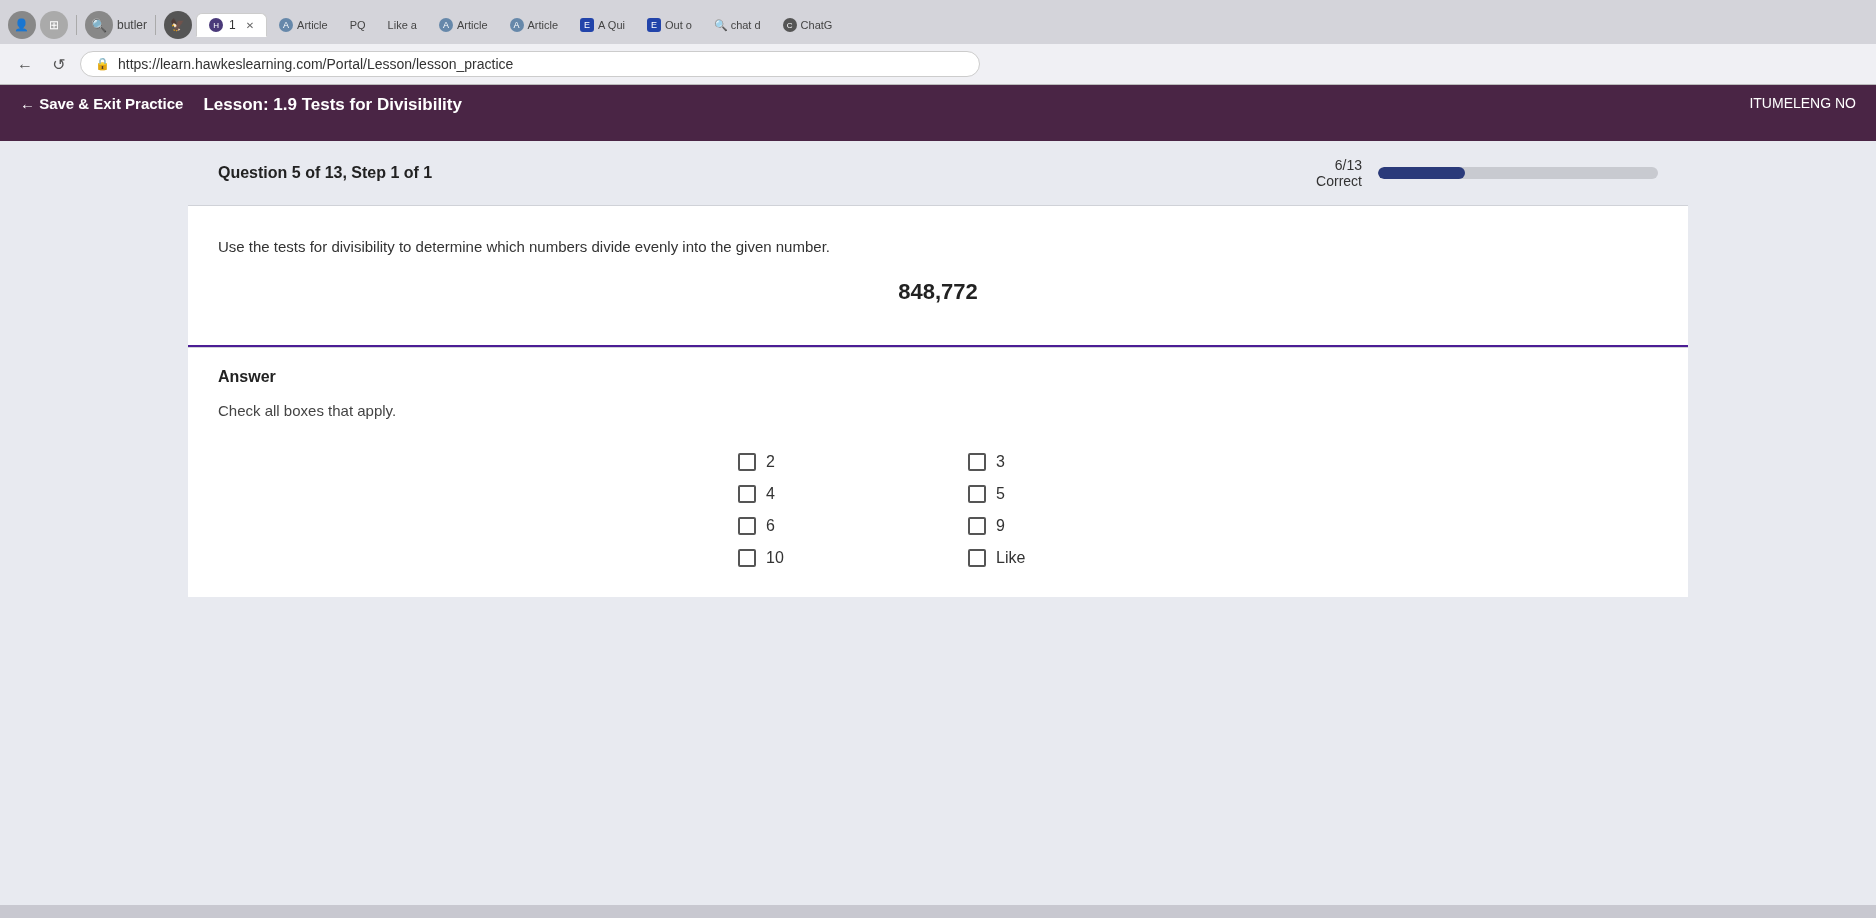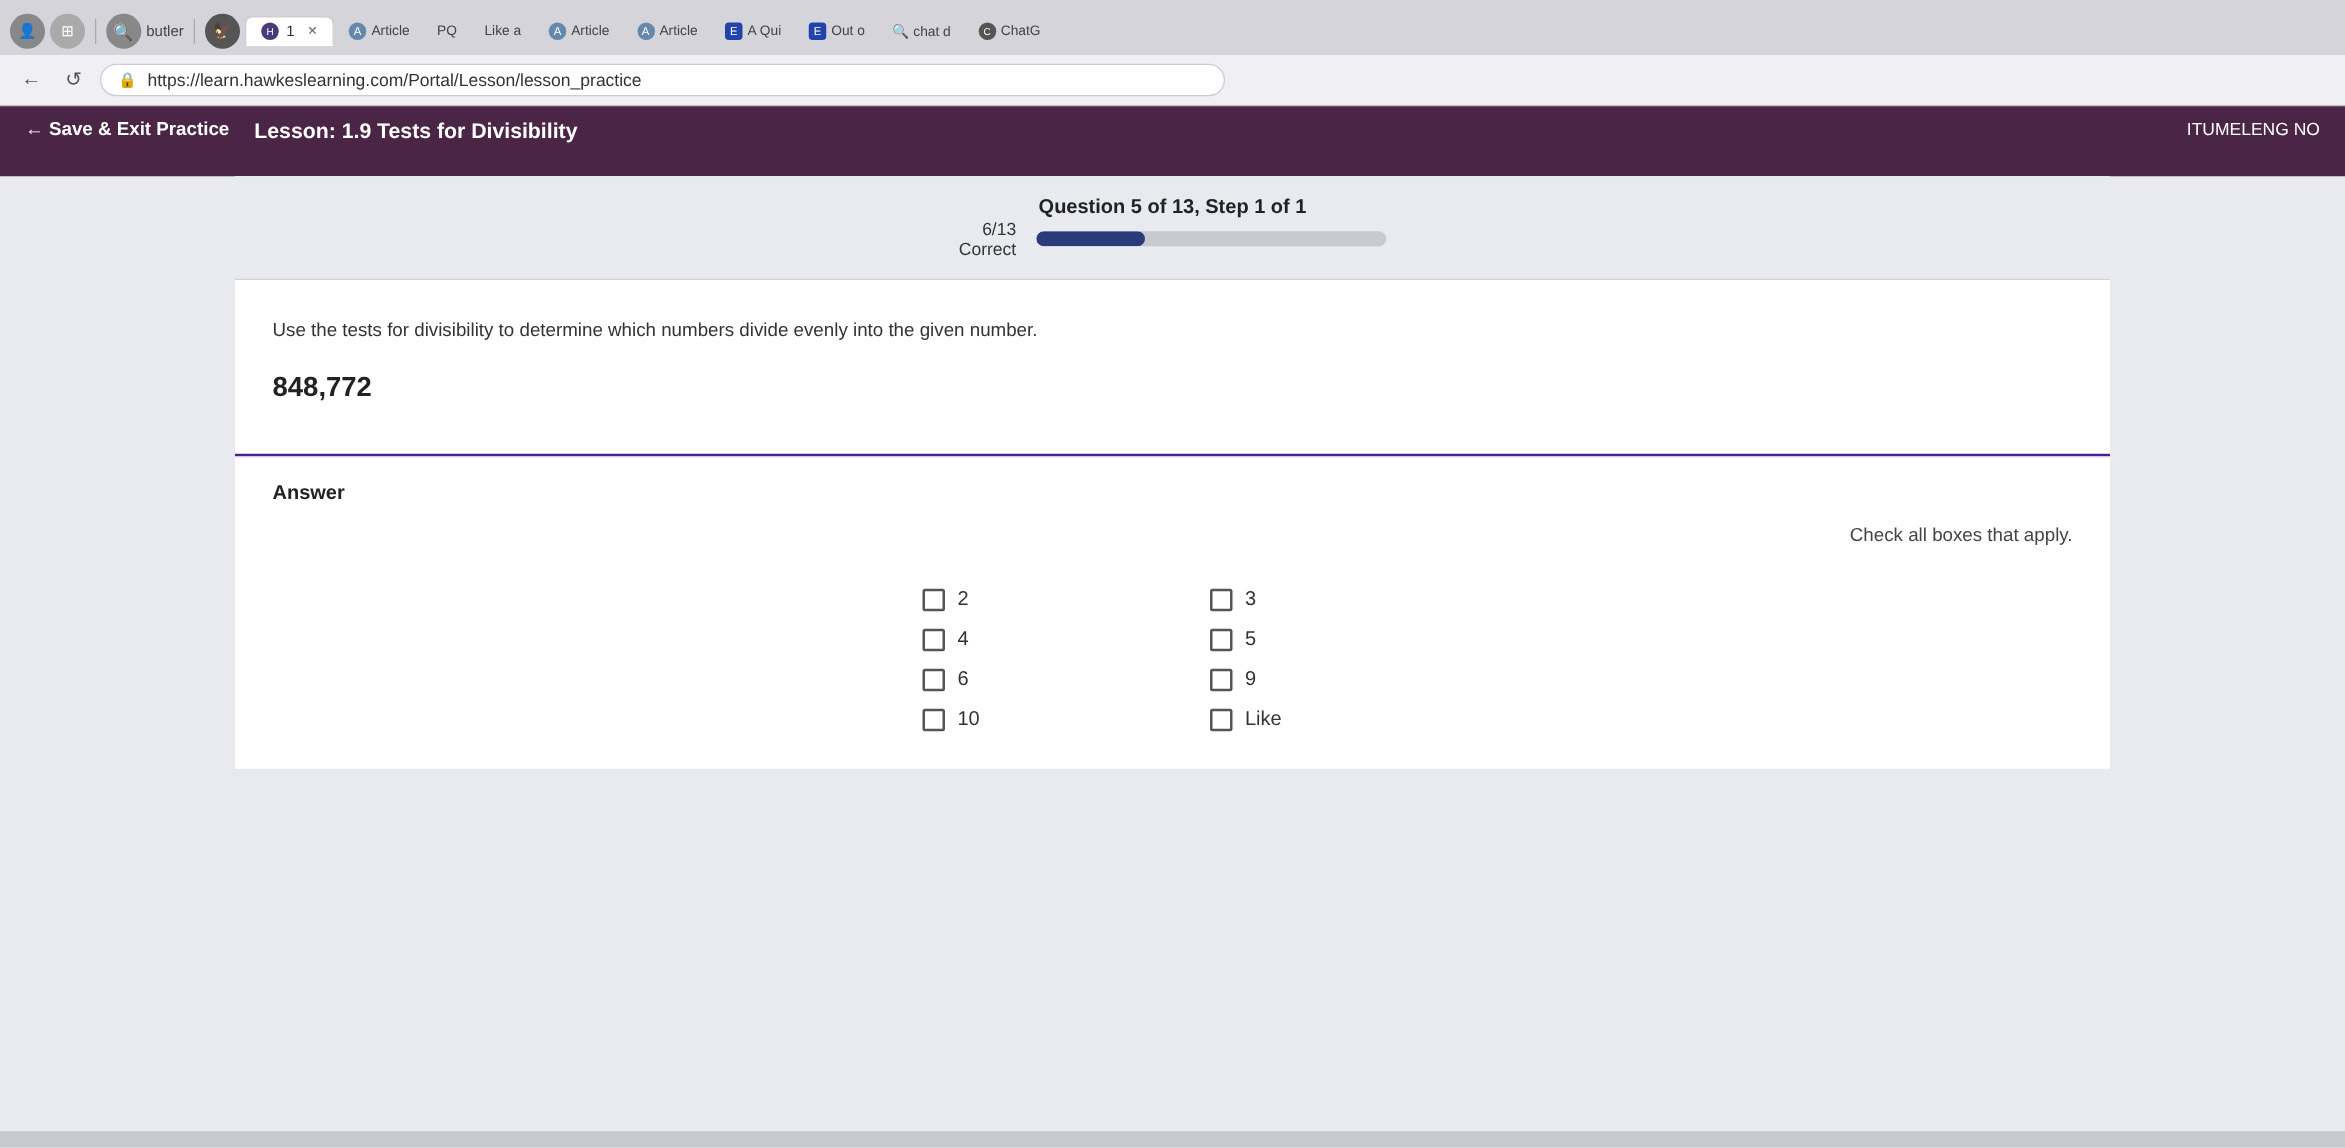--- a/index.html
+++ b/index.html
@@ -189,21 +189,20 @@
     }
 
     
     .question-header {
       background: #e8eaf0;
       padding: 16px 30px;
       display: flex;
       align-items: center;
       justify-content: space-between;
       border-bottom: 1px solid #d0d2d8;
-      flex-direction: column;
     }
     .question-info {
       font-size: 16px;
       font-weight: bold;
       color: #222;
     }
     .score-area {
       display: flex;
       align-items: center;
       gap: 16px;
@@ -242,40 +241,39 @@
     .question-text {
       font-size: 15px;
       color: #333;
       margin-bottom: 20px;
       line-height: 1.5;
     }
     .question-number {
       font-size: 22px;
       font-weight: bold;
       color: #222;
-      text-align: left;
+      text-align: center;
       margin: 10px 0 20px 0;
     }
 
     
     .answer-section {
       background: white;
       padding: 20px 30px;
     }
     .answer-label {
       font-size: 16px;
       font-weight: bold;
       color: #222;
       margin-bottom: 16px;
     }
     .check-instruction {
       font-size: 15px;
       color: #444;
       margin-bottom: 24px;
-      text-align: right;
     }
 
     
     .checkbox-grid {
       display: grid;
       grid-template-columns: 1fr 1fr;
       gap: 14px 60px;
       max-width: 400px;
       margin: 0 auto;
       padding: 10px 0;

